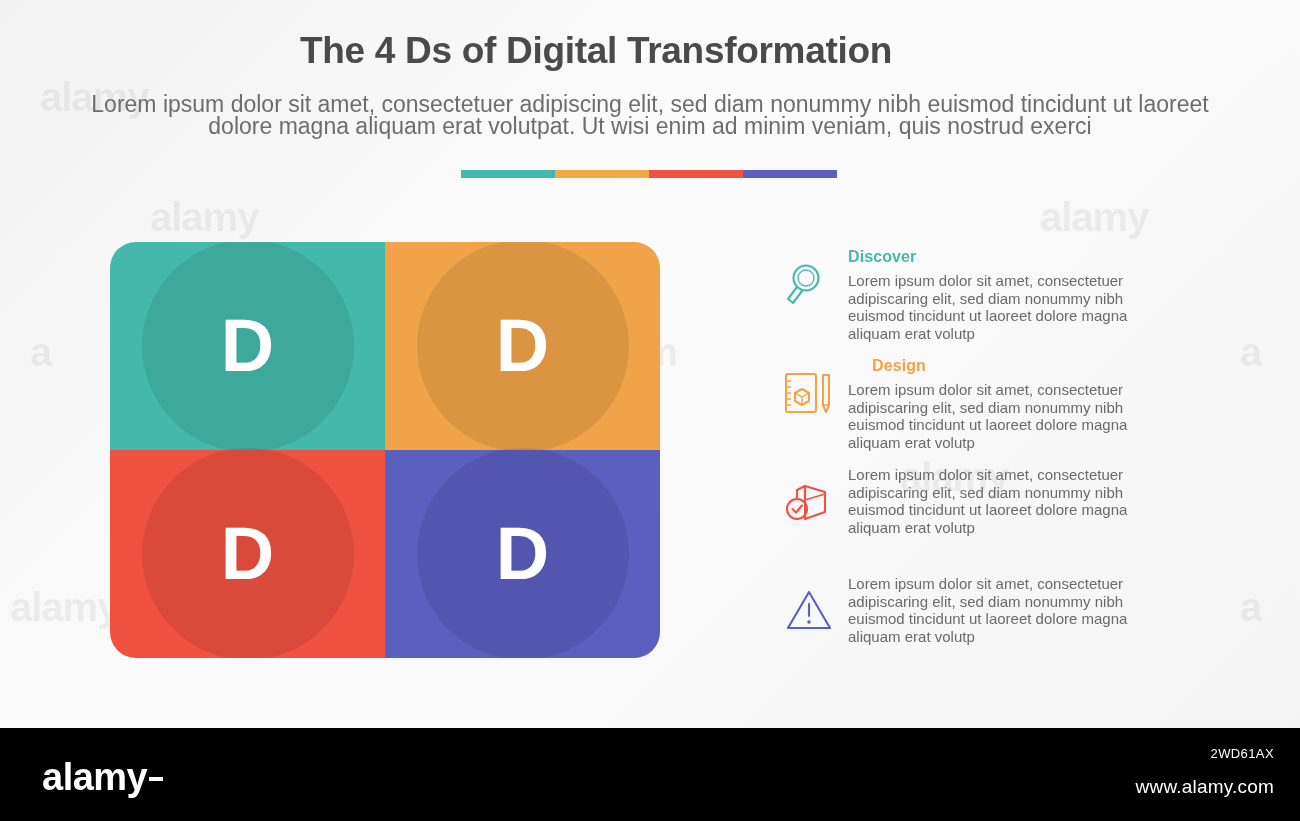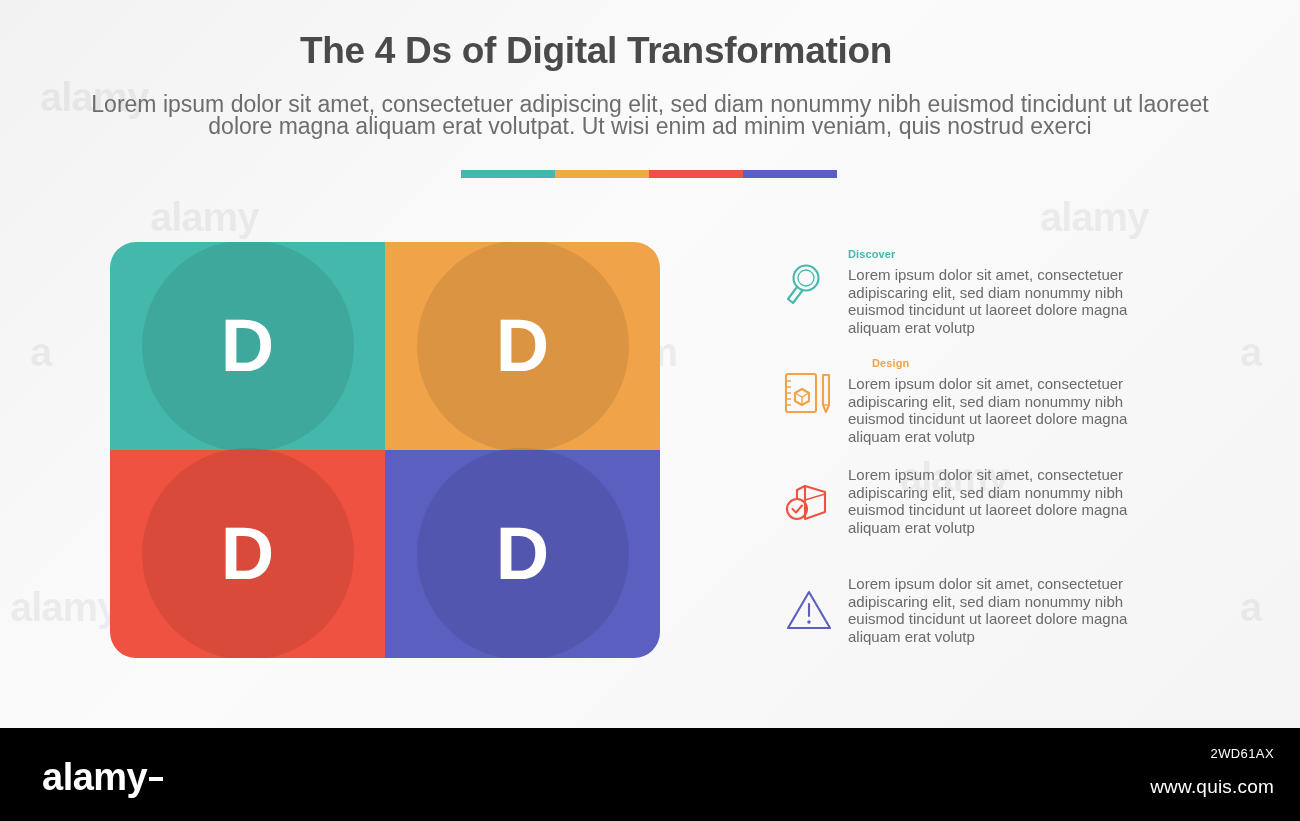--- a/index.html
+++ b/index.html
@@ -101,21 +101,21 @@
   }
   .row .ico {
     width: 78px;
     flex: 0 0 78px;
     display: flex;
     justify-content: center;
     padding-top: 12px;
   }
   .row .txt { flex: 1 1 auto; padding-top: 2px; }
   .row h3 {
-    font-size: 11px;
+    font-size: 16px;
     font-weight: 700;
     margin-bottom: 6px;
     letter-spacing: 0.1px;
   }
   .row p {
     font-size: 15px;
     line-height: 17.5px;
     color: #6a6a6a;
     width: 332px;
   }
@@ -260,16 +260,16 @@
         </div>
         <div class="txt">
           <p>Lorem ipsum dolor sit amet, consectetuer adipiscaring elit, sed diam nonummy nibh euismod tincidunt ut laoreet dolore magna aliquam erat volutp</p>
         </div>
       </div>
     </div>
 
   <div class="footer">
     <div class="brand"><span>alamy</span><span class="dash"></span></div>
     <div class="code">2WD61AX</div>
-    <div class="url">www.quis.com</div>
+    <div class="url">www.alamy.com</div>
   </div>
 
 </div>
 
 </body></html>

